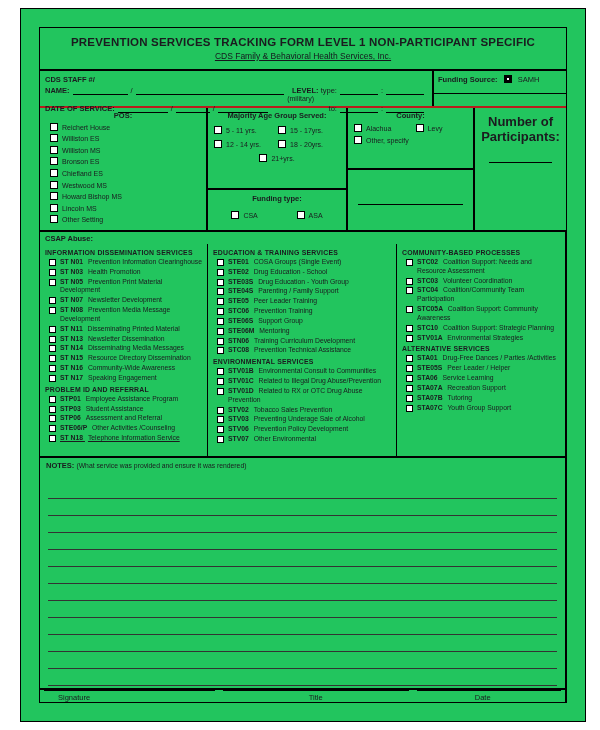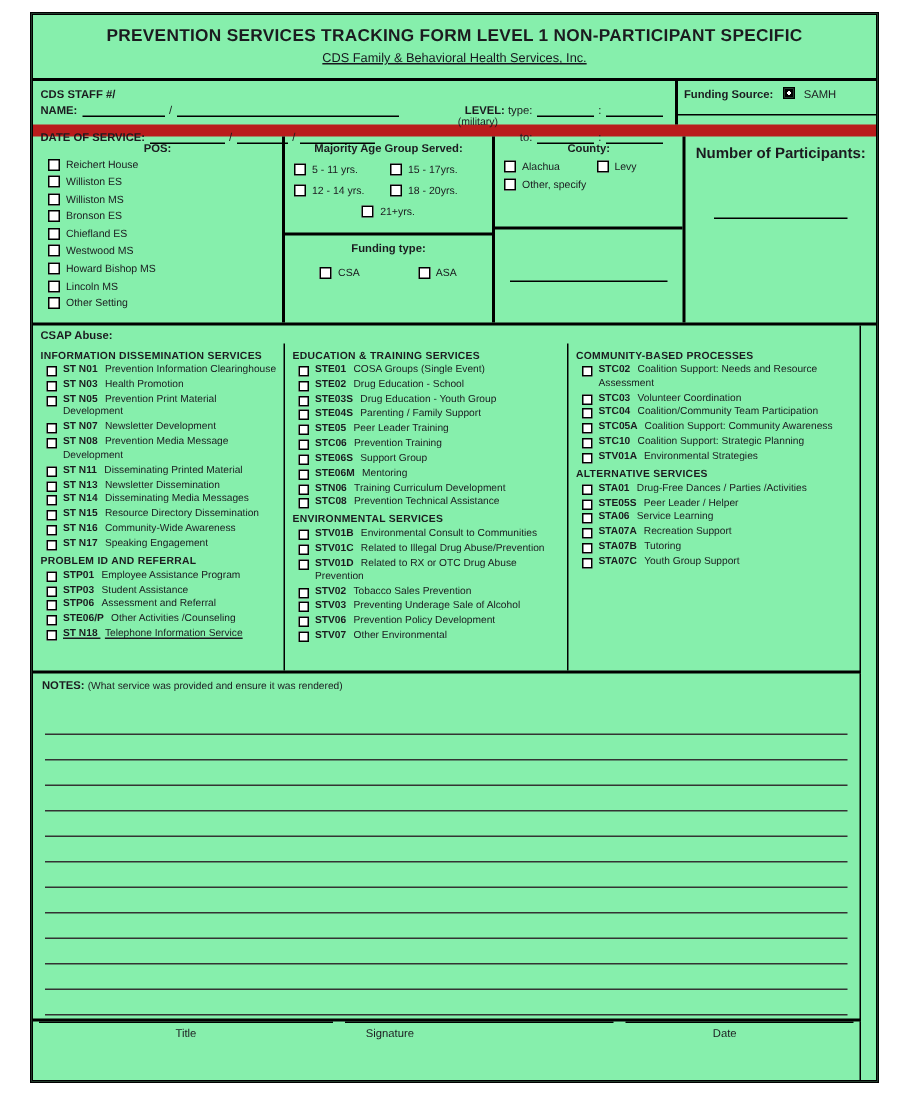--- a/index.html
+++ b/index.html
@@ -3,32 +3,32 @@
 <meta charset="utf-8">
 <style>
   * { box-sizing: border-box; margin: 0; padding: 0; }
   html,body { background:#fff; }
   body {
     width:600px; height:730px; position:relative;
     font-family:"Liberation Sans", sans-serif; color:#1b1b1f;
     -webkit-font-smoothing:antialiased;
   }
   .page { position:absolute; left:20px; top:8px; width:566px; height:714px;
-          border:1px solid #000; padding:0; background:#86efac; }
+          border:1px solid #000; padding:18px; background:#22c55e; }
   .page-inner { border:1.5px solid #000; width:100%; height:100%; display:flex; flex-direction:column; }
 
   b, .bold { font-weight:bold; }
 
   
   .hdr { height:44px; border-bottom:2px solid #000; text-align:center; padding-top:8px; }
   .hdr-title { font-size:11.5px; font-weight:bold; letter-spacing:.2px; }
   .hdr-org { font-size:8.5px; text-decoration:underline; margin-top:3px; color:#16161d; }
 
   
-  .row2 { height:37px; display:flex; border-bottom:8px solid #b91c1c; }
+  .row2 { height:37px; display:flex; border-bottom:2px solid #b91c1c; }
   .staff-cell { flex:1; border-right:2px solid #000; padding:2px 5px; font-size:7.5px; position:relative; }
   .staff-cell .lbl { font-weight:bold; }
   .blank { display:inline-block; border-bottom:1px solid #000; height:8px; vertical-align:bottom; margin:0 3px; }
   .w55{width:55px} .w150{width:148px} .w40{width:38px} .w35{width:34px} .w50{width:50px}
   .sline { display:flex; align-items:flex-end; margin-top:2px; }
   .sline .grow { flex:1; }
   .mil { position:absolute; right:118px; top:24px; font-size:7px; }
   .fund-cell { width:132px; display:flex; flex-direction:column; }
   .fund-top { height:23px; border-bottom:1.5px solid #000; font-size:7.5px; padding:4px 4px; white-space:nowrap; }
   .fund-bottom { flex:1; }
@@ -40,34 +40,34 @@
   .ck-label { display:inline-block; }
   .ul { text-decoration:underline; }
   .code { font-weight:bold; margin-right:3px; white-space:nowrap; }
 
   
   .row3 { height:126px; display:flex; border-bottom:2px solid #000; }
   .pos-cell { width:168px; border-right:2px solid #000; padding:3px 6px; }
   .sec-title { font-size:7.5px; font-weight:bold; text-align:center; margin-bottom:2px; }
   .pos-cell .ck-item { margin:2.5px 0 2.5px 4px; }
   .mid-cell { width:140px; border-right:2px solid #000; display:flex; flex-direction:column; }
-  .age-box { height:66px; border-bottom:2px solid #000; padding:3px 4px; }
+  .age-box { height:82px; border-bottom:2px solid #000; padding:3px 4px; }
   .age-grid { display:grid; grid-template-columns:1fr 1fr; column-gap:2px; padding:1px 2px; }
   .age-grid .ck-item { margin:2.5px 0; }
   .age-grid .ck-item:last-child { grid-column:1 / -1; justify-self:center; }
   .ftype-box { flex:1; padding:4px 4px; }
   .ftype-grid { display:flex; justify-content:space-around; margin-top:6px; }
   .county-cell { width:127px; border-right:2px solid #000; display:flex; flex-direction:column;gap:20px; }
   .county-box { height:62px; border-bottom:2px solid #000; padding:3px 4px; }
   .county-grid { display:grid; grid-template-columns:1.2fr 1fr; padding:0 2px; }
   .county-grid .ck-item:nth-child(3) { grid-column:1 / -1; }
   .county-other { flex:1; position:relative; }
   .county-other .line { position:absolute; left:8%; right:8%; top:14px; border-top:1.5px solid #000; }
   .part-cell { flex:1; position:relative; padding:6px 4px; }
-  .part-cell .part-lbl { font-size:10px; font-weight:bold; text-align:center; }
+  .part-cell .part-lbl { font-size:13px; font-weight:bold; text-align:center; }
   .part-cell .line { position:absolute; left:15%; right:15%; top:54px; border-top:1.5px solid #000; }
 
   
   .row4 { height:232px; display:flex; }
   .csap-box { width:552px; border-right:1.5px solid #000; border-bottom:2px solid #000; position:relative; }
   .csap-label { position:absolute; left:5px; top:2px; font-size:7.5px; font-weight:bold; }
   .csap-cols { display:flex; height:100%; padding-top:12px; }
   .csap-col { padding:2px 3px 2px 5px; overflow:hidden; }
   .csap-col:nth-child(1){ width:168px; border-right:1px solid #000; }
   .csap-col:nth-child(2){ width:189px; border-right:1px solid #000; }
@@ -478,28 +478,28 @@
             <div class="note-line"></div>
             <div class="note-line"></div>
             <div class="note-line"></div>
           </div>
     </div>
     <div class="right-gap"></div>
   </div>
 
   <div class="row6">
     <div class="sig-box">
+      <div class="sig-seg seg-sig">
+        <div class="topline"></div>
+        <span>Signature</span>
+      </div>
       <div class="sig-seg seg-title">
         <div class="topline"></div>
         <span>Title</span>
       </div>
-      <div class="sig-seg seg-sig">
-        <div class="topline"></div>
-        <span>Signature</span>
-      </div>
       <div class="sig-seg seg-date">
         <div class="topline"></div>
         <span>Date</span>
       </div>
     </div>
     <div class="right-gap"></div>
   </div>
 
 </div>
 </div>

